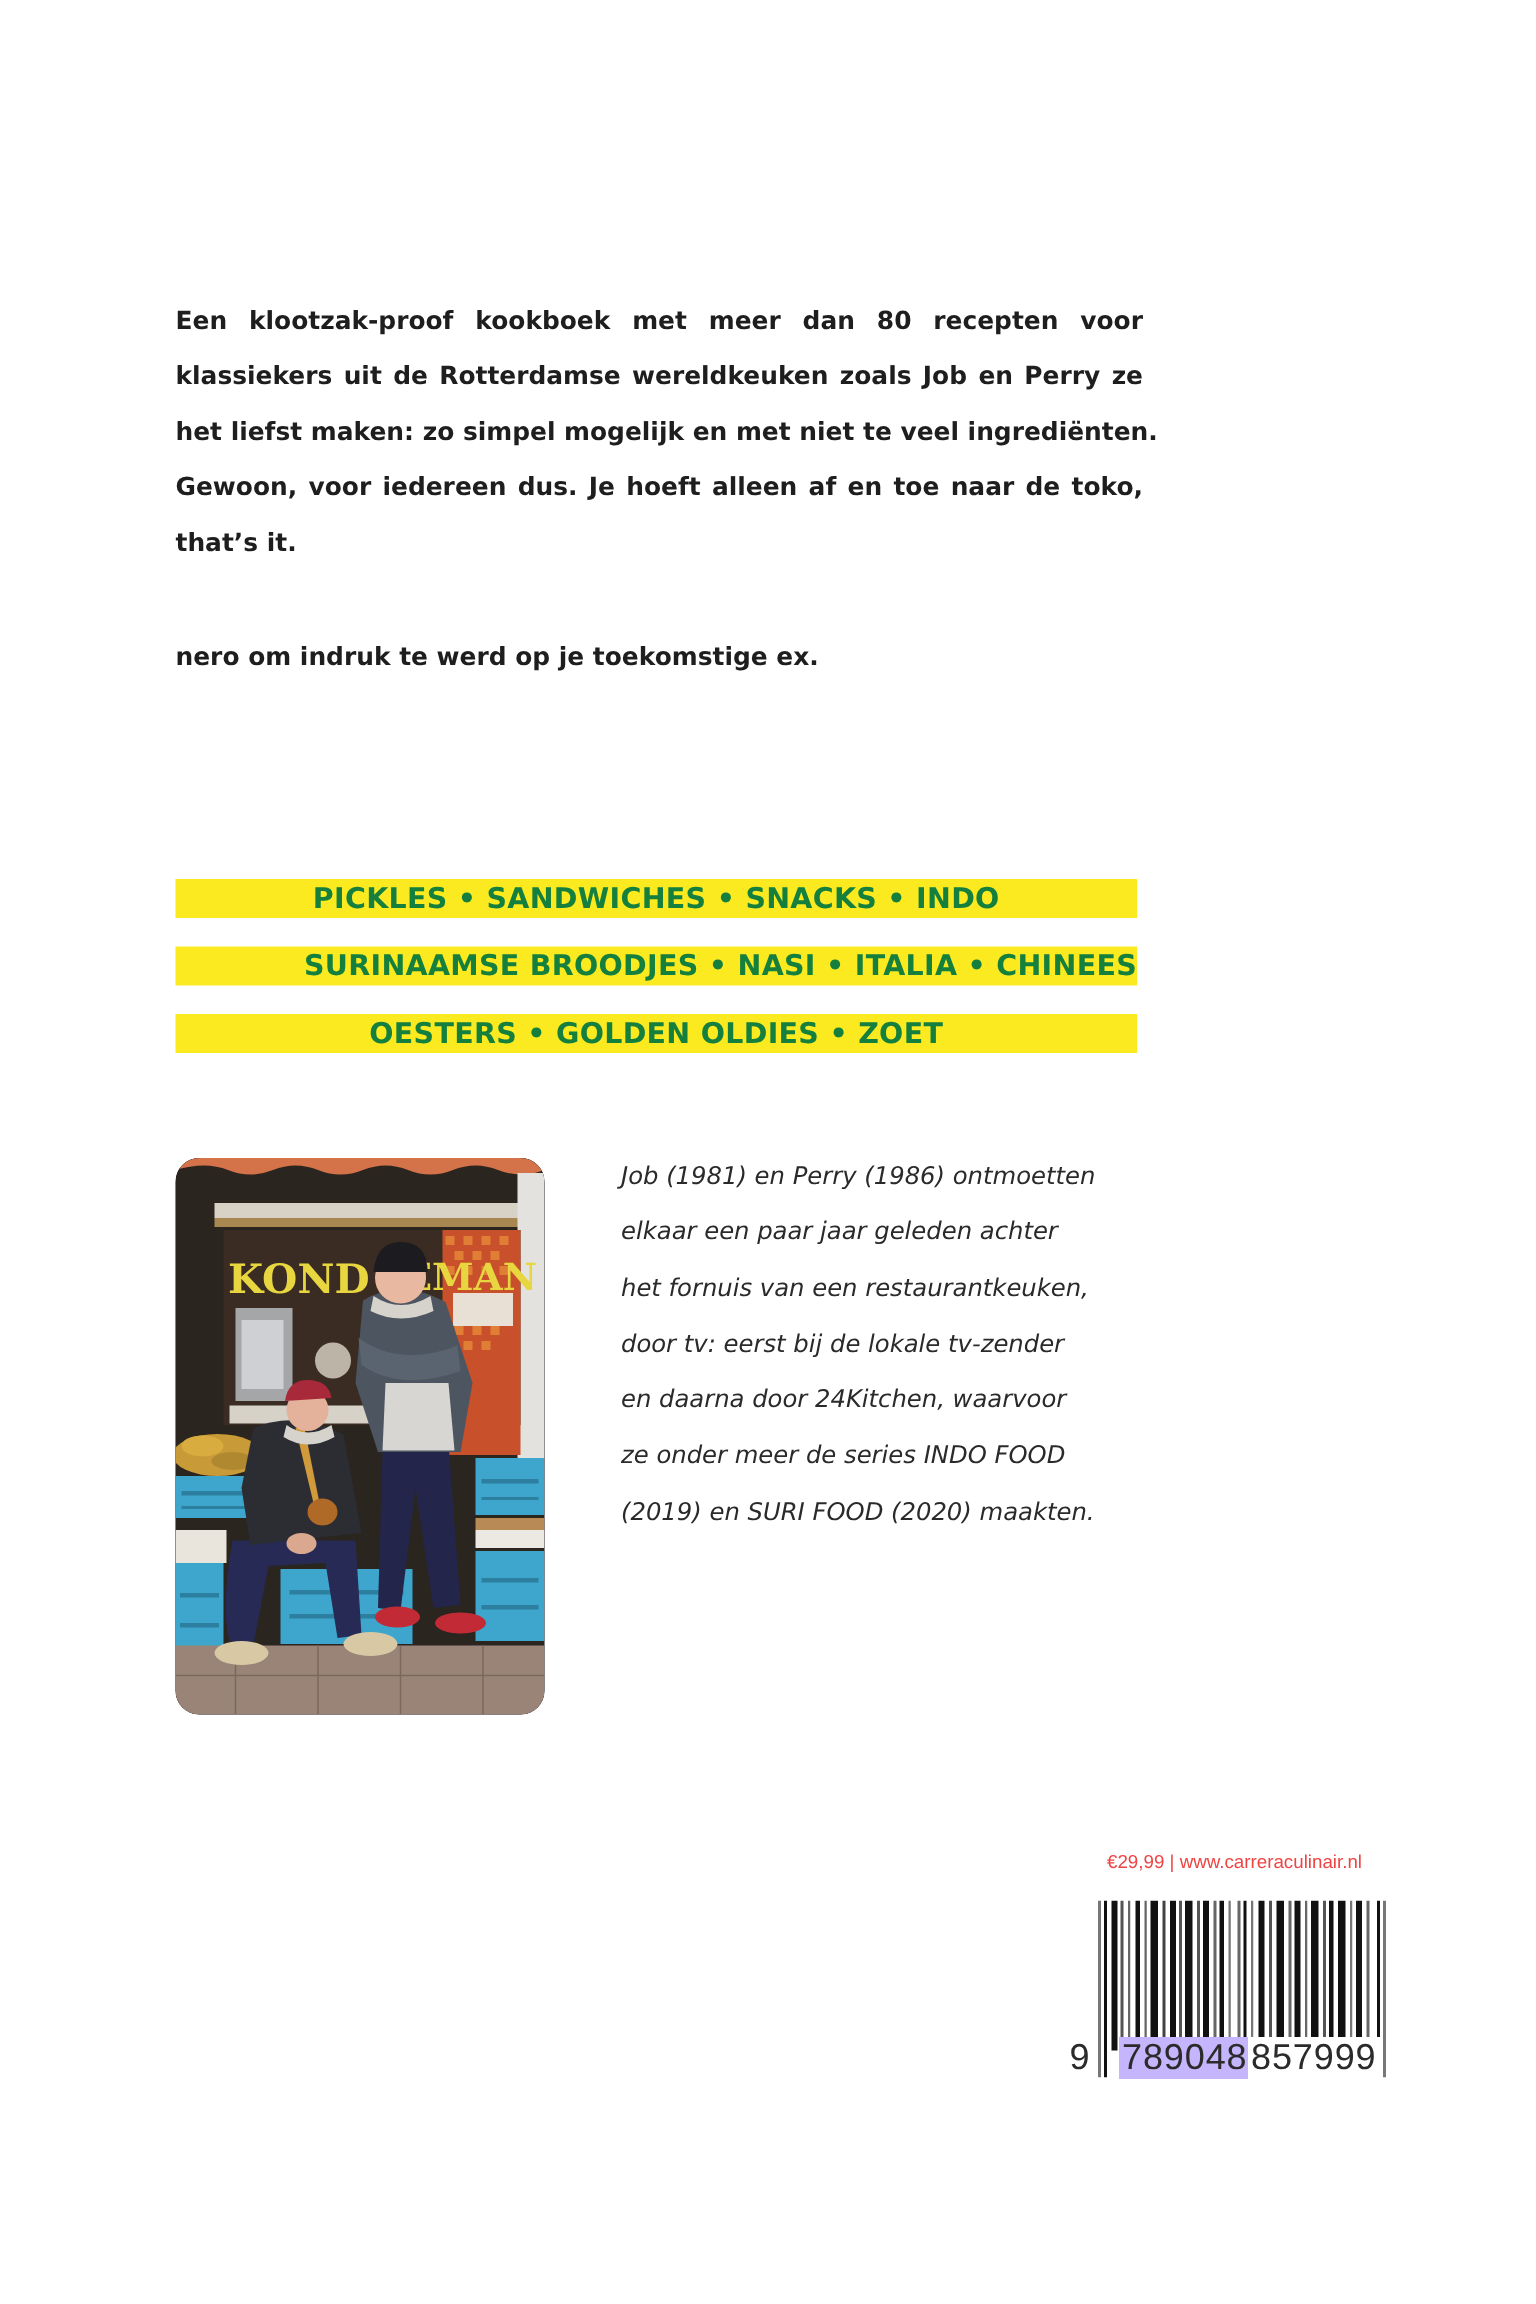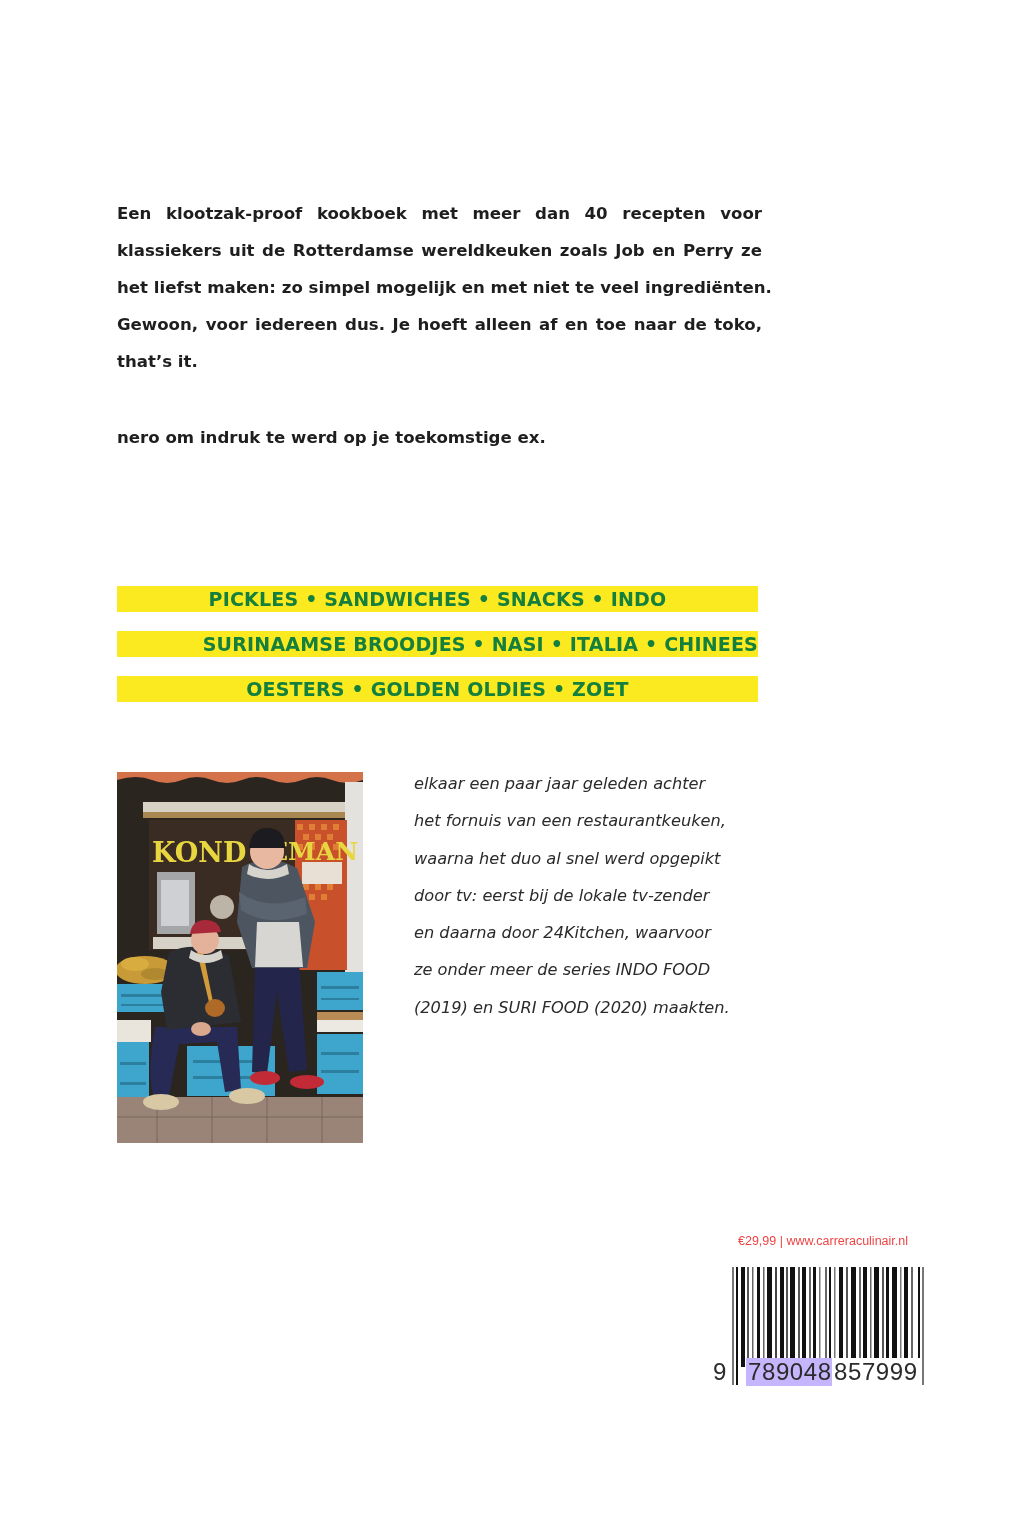--- a/index.html
+++ b/index.html
@@ -59,20 +59,21 @@
     #band-3 { top: 676px; }
 
     .photo {
       position: absolute;
       left: 117px;
       top: 772px;
       width: 246px;
       height: 371px;
       overflow: hidden;
       background: #2a2420;
+      border-radius: 16px;
     }
     .photo svg { display: block; }
 
     .bio {
       position: absolute;
       left: 414px;
       top: 765px;
       width: 350px;
       font-family: "DejaVu Sans", sans-serif;
       font-style: italic;
@@ -142,21 +143,21 @@
       top: 0;
       background: #ffffff;
       padding: 0 2px;
       letter-spacing: 0.6px;
     }
   </style>
 </head>
 <body>
 
 <div id="intro" class="para">
-  <span class="line">Een klootzak-proof kookboek met meer dan 40 recepten voor</span>
+  <span class="line">Een klootzak-proof kookboek met meer dan 80 recepten voor</span>
   <span class="line">klassiekers uit de Rotterdamse wereldkeuken zoals Job en Perry ze</span>
   <span class="line">het liefst maken: zo simpel mogelijk en met niet te veel ingrediënten.</span>
   <span class="line">Gewoon, voor iedereen dus. Je hoeft alleen af en toe naar de toko,</span>
   <span class="line last">that’s it.</span>
 </div>
 
 <div id="menu-intro" class="para">
   <span class="line last">nero om indruk te werd op je toekomstige ex.</span>
 </div>
 
@@ -279,23 +280,23 @@
 
     <circle cx="88" cy="168" r="14" fill="#e4b29a"></circle>
 
     <path d="M73 162 Q75 148 88 148 Q102 148 104 160 Z" fill="#a82a3a"></path>
 
     <path d="M74 178 Q88 188 104 178 L106 186 Q88 196 72 186 Z" fill="#d6d3cc"></path>
   </svg>
 </div>
 
 <div class="bio">
+  <span class="line">Job (1981) en Perry (1986) ontmoetten</span>
   <span class="line">elkaar een paar jaar geleden achter</span>
   <span class="line">het fornuis van een restaurantkeuken,</span>
-  <span class="line">waarna het duo al snel werd opgepikt</span>
   <span class="line">door tv: eerst bij de lokale tv-zender</span>
   <span class="line">en daarna door 24Kitchen, waarvoor</span>
   <span class="line">ze onder meer de series INDO FOOD</span>
   <span class="line">(2019) en SURI FOOD (2020) maakten.</span>
 </div>
 
 <div class="price">€29,99 | www.carreraculinair.nl</div>
 
 <div class="barcode">
   <svg class="barcode-bars" width="196" height="118" viewBox="0 0 196 118" xmlns="http://www.w3.org/2000/svg">

